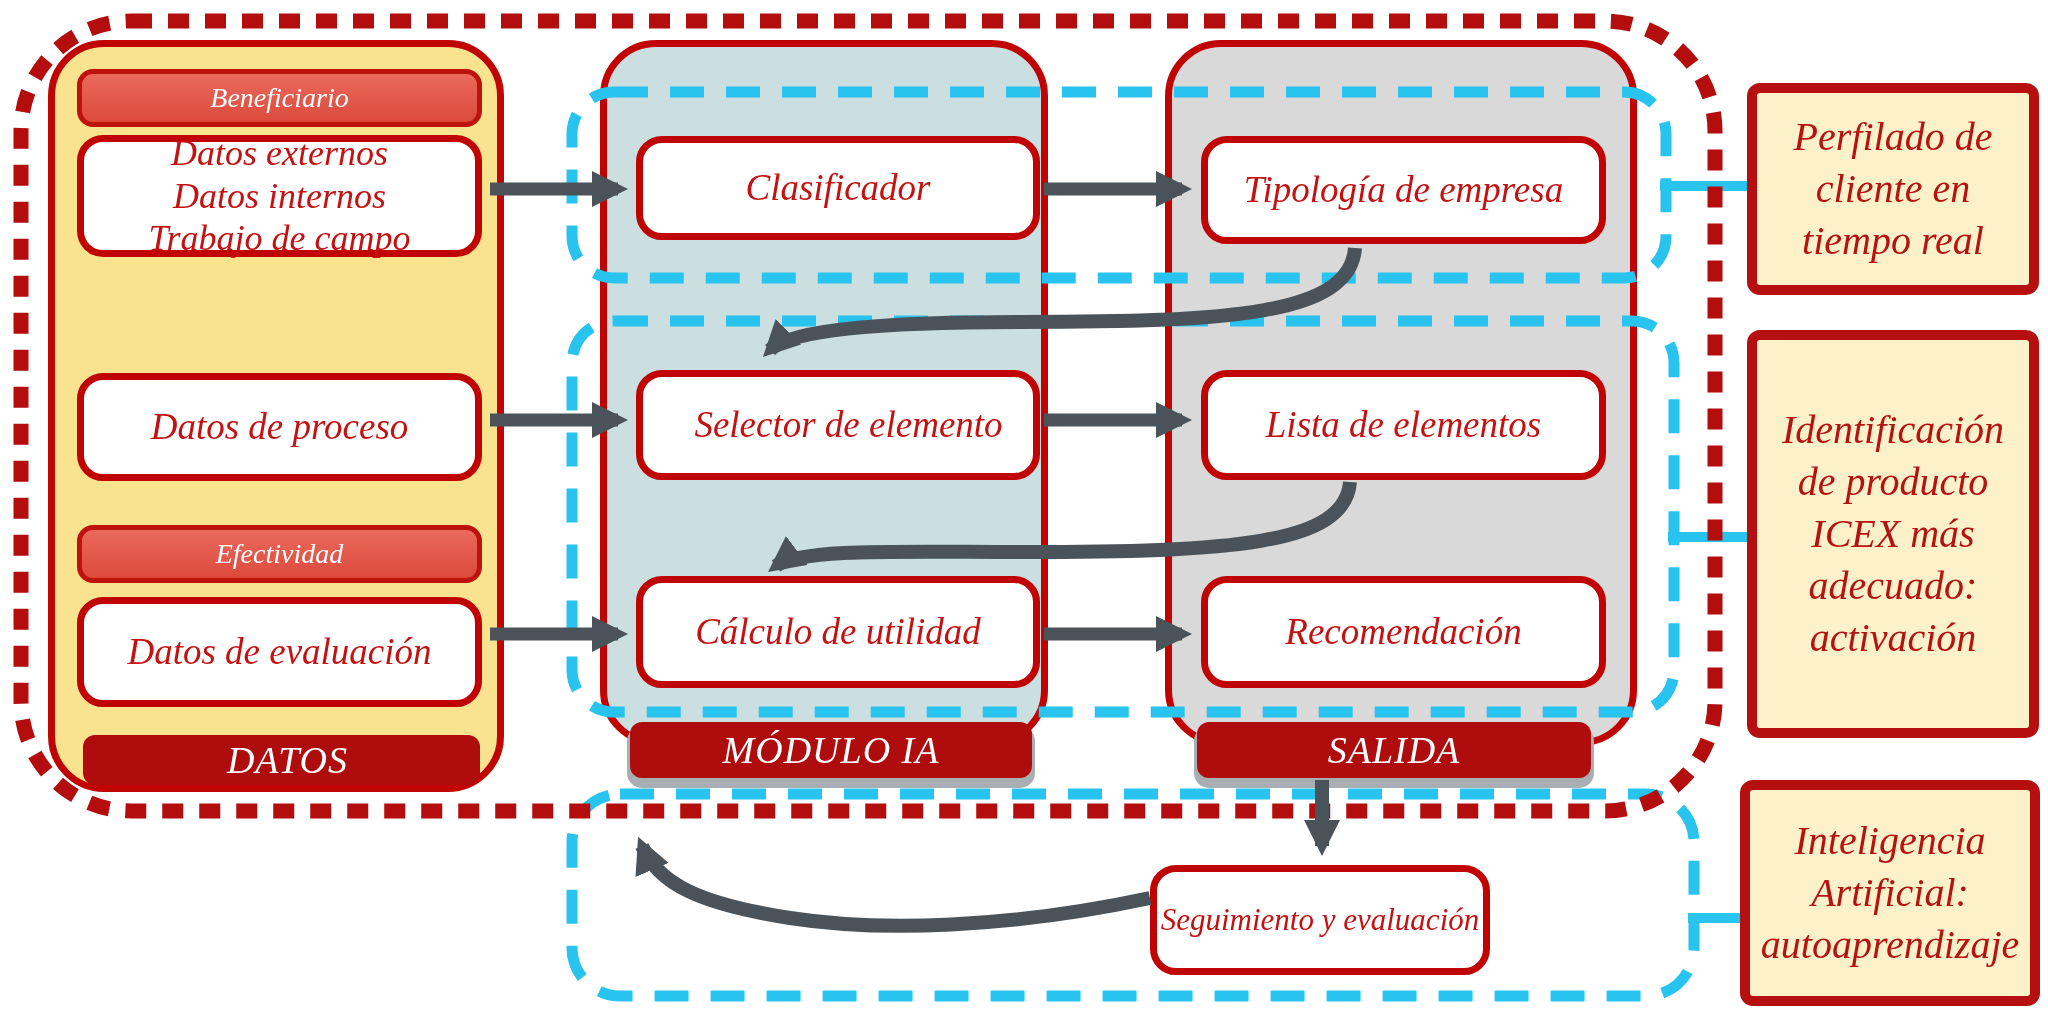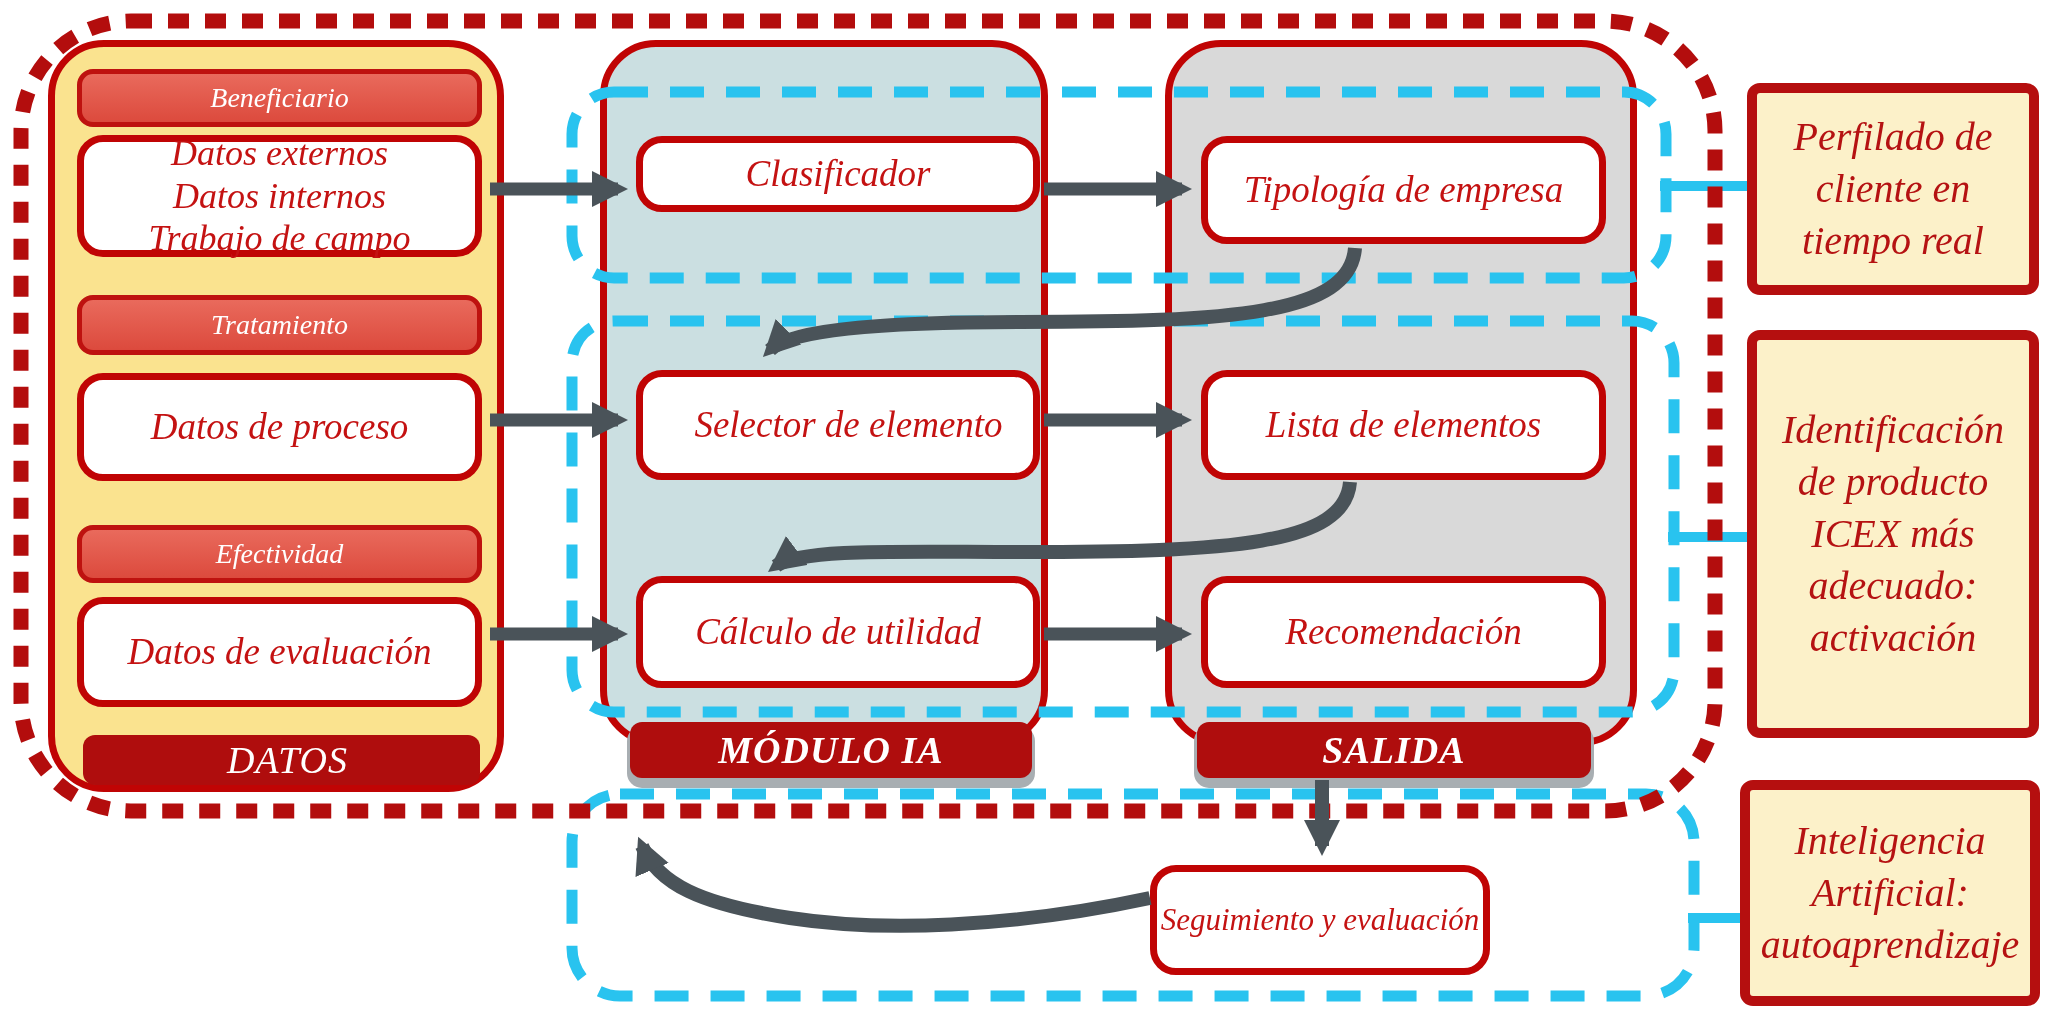--- a/index.html
+++ b/index.html
@@ -13,49 +13,48 @@
   .col-teal{background:#CBDFE1;}
   .col-gray{background:#D9D9D9;}
   
   .hdr{background:linear-gradient(#E96A5C,#DC4A3D);border:5px solid #BE120F;border-radius:16px;
        color:#ffffff;font-size:28px;line-height:1.05;}
   
   .node{background:#ffffff;border:7px solid #C00404;border-radius:26px;color:#C41212;
         font-size:37px;line-height:1.18;}
   
   .bar{background:#AF0D0D;color:#ffffff;font-size:38px;border-radius:12px;letter-spacing:1px;}
-  .bar-shadow{box-shadow:0 7px 0 3px #A8AEB2;font-weight:bold;}
+  .bar-shadow{box-shadow:0 7px 0 3px #A8AEB2;}
   
   .annot{background:#FCF1C9;border:10px solid #B50F0F;border-radius:13px;color:#B51212;
          font-size:40px;line-height:1.3;padding:0 12px;}
   svg{position:absolute;left:0;top:0;pointer-events:none;}
 </style>
 </head>
 <body>
 
 <div id="canvas">
 
   <div class="abs col col-yellow" style="left:48px;top:40px;width:456px;height:752px;">
     <div class="abs hdr center" style="left:22px;top:22px;width:405px;height:58px;">Beneficiario</div>
     <div class="abs node center" style="left:22px;top:88px;width:405px;height:122px;font-size:36px;">
       <div>
         <div>Datos externos</div>
         <div>Datos internos</div>
         <div>Trabajo de campo</div>
       </div>
     </div>
-    <div class="abs hdr center" style="left:22px;top:248px;width:405px;height:60px;">Tratamiento</div>
     <div class="abs node center" style="left:22px;top:326px;width:405px;height:108px;">Datos de proceso</div>
     <div class="abs hdr center" style="left:22px;top:478px;width:405px;height:58px;">Efectividad</div>
     <div class="abs node center" style="left:22px;top:550px;width:405px;height:110px;">Datos de evaluación</div>
     <div class="abs bar center" style="left:28px;top:688px;width:397px;height:50px;padding-left:12px;">DATOS</div>
   </div>
 
   <div class="abs col col-teal" style="left:600px;top:40px;width:448px;height:706px;"></div>
-  <div class="abs node center" style="left:636px;top:136px;width:404px;height:76px;font-style:italic;">Clasificador</div>
+  <div class="abs node center" style="left:636px;top:136px;width:404px;height:104px;font-style:italic;">Clasificador</div>
   <div class="abs node center" style="left:636px;top:370px;width:404px;height:110px;padding-left:21px;">Selector de elemento</div>
   <div class="abs node center" style="left:636px;top:576px;width:404px;height:112px;">Cálculo de utilidad</div>
   <div class="abs bar bar-shadow center" style="left:630px;top:722px;width:402px;height:56px;">MÓDULO IA</div>
 
   <div class="abs col col-gray" style="left:1165px;top:40px;width:472px;height:706px;"></div>
   <div class="abs node center" style="left:1201px;top:136px;width:405px;height:108px;">Tipología de empresa</div>
   <div class="abs node center" style="left:1201px;top:370px;width:405px;height:110px;">Lista de elementos</div>
   <div class="abs node center" style="left:1201px;top:576px;width:405px;height:112px;">Recomendación</div>
   <div class="abs bar bar-shadow center" style="left:1197px;top:722px;width:394px;height:56px;">SALIDA</div>
 

